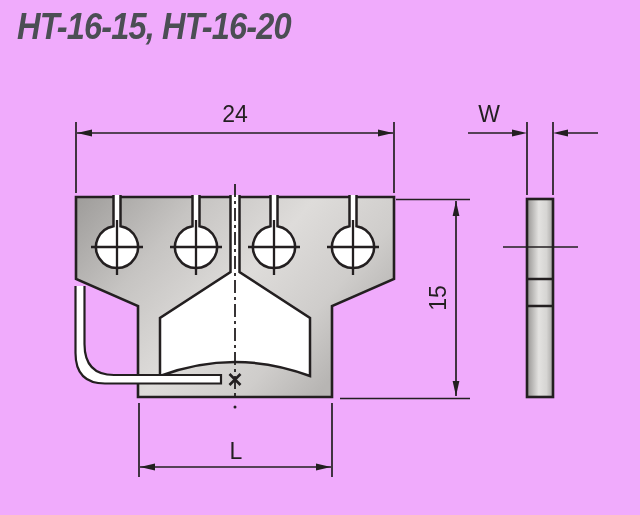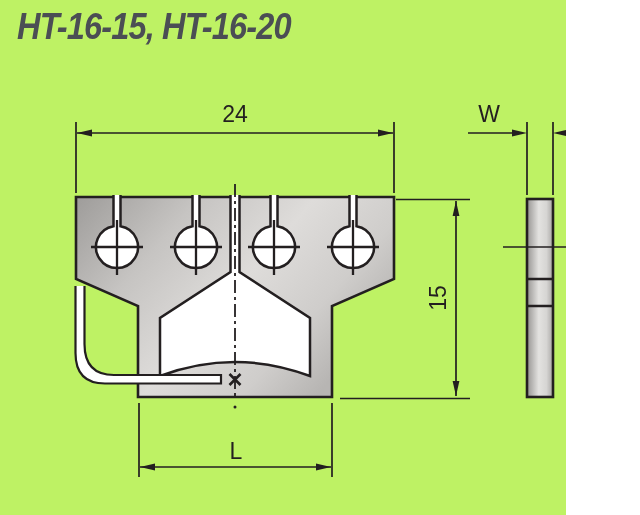--- a/index.html
+++ b/index.html
@@ -1,19 +1,19 @@
 <!DOCTYPE html>
 <html><head>
 <meta charset="utf-8">
 <style>
   html,body{margin:0;padding:0;background:#ffffff;}
   .page{
     position:relative;
-    width:566px;height:515px;
-    background:#bef264;
+    width:640px;height:515px;
+    background:#f0abfc;
     overflow:hidden;
     font-family:"Liberation Sans",sans-serif;
   }
   .title{
     position:absolute;
     left:17px;top:6px;
     margin:0;
     font-family:"Liberation Sans",sans-serif;
     font-style:italic;
     font-weight:700;

